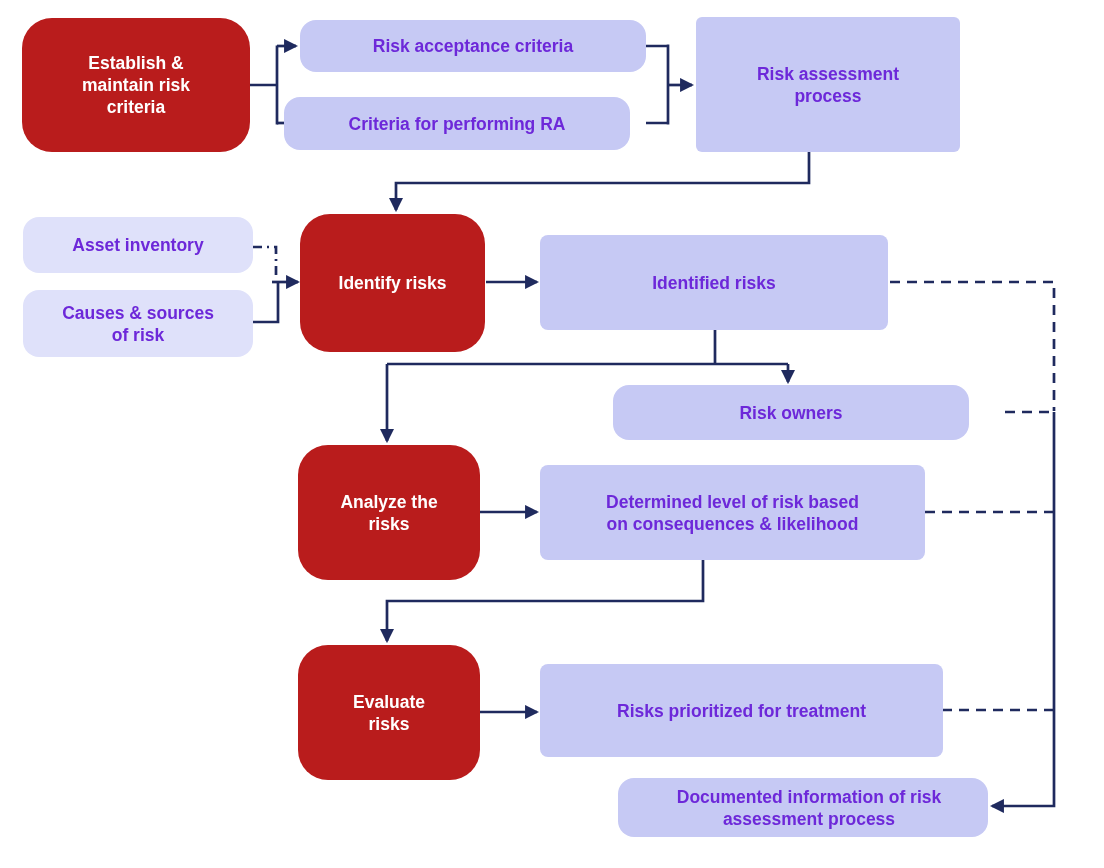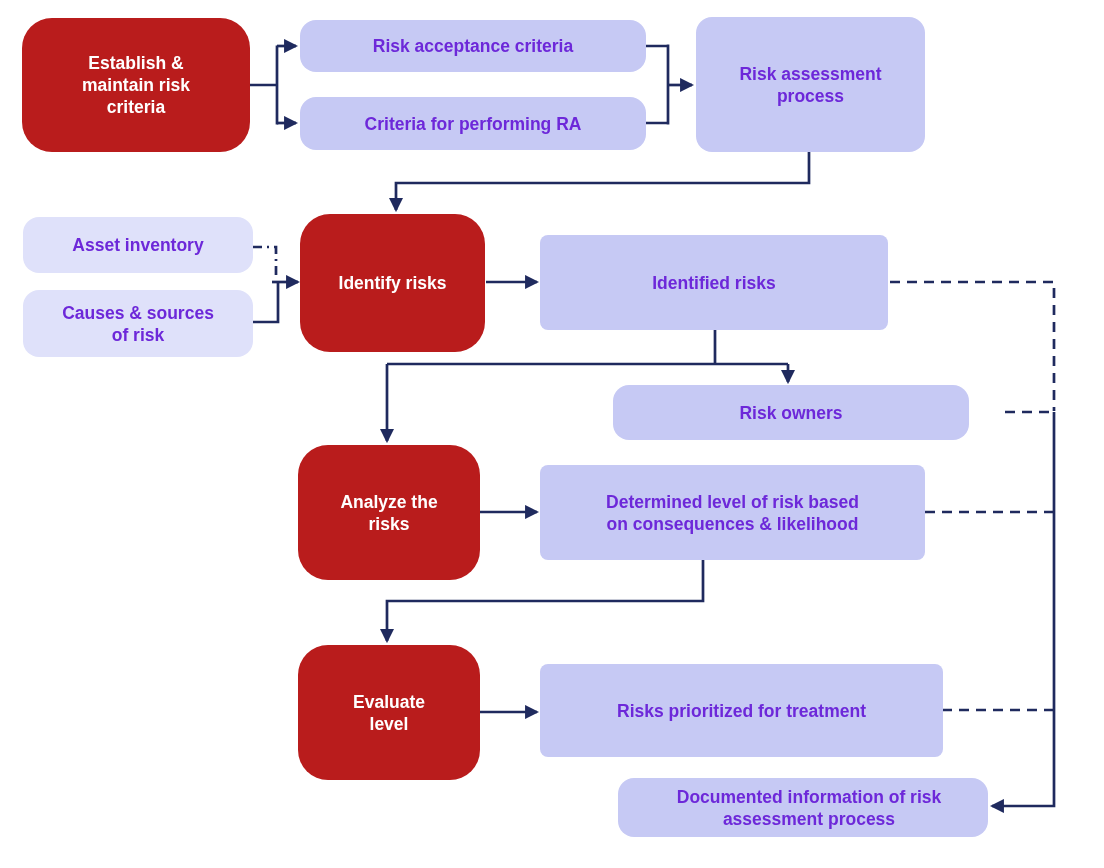--- a/index.html
+++ b/index.html
@@ -77,25 +77,25 @@
   <div class="node primary" style="left:22px;top:18px;width:228px;height:134px;">
     <span>Establish &amp;
 maintain risk
 criteria</span>
   </div>
 
   <div class="node secondary small" style="left:300px;top:20px;width:346px;height:52px;">
     <span>Risk acceptance criteria</span>
   </div>
 
-  <div class="node secondary small" style="left:300px;top:97px;width:346px;height:53px;">
+  <div class="node secondary small" style="left:284px;top:97px;width:346px;height:53px;">
     <span>Criteria for performing RA</span>
   </div>
 
-  <div class="node secondary" style="left:696px;top:17px;width:229px;height:135px;border-radius:16px;">
+  <div class="node secondary" style="left:696px;top:17px;width:264px;height:135px;border-radius:6px;">
     <span>Risk assessment
 process</span>
   </div>
 
   <div class="node tertiary" style="left:23px;top:217px;width:230px;height:56px;">
     <span>Asset inventory</span>
   </div>
 
   <div class="node tertiary" style="left:23px;top:290px;width:230px;height:67px;">
     <span>Causes &amp; sources
@@ -119,21 +119,21 @@
 risks</span>
   </div>
 
   <div class="node secondary" style="left:540px;top:465px;width:385px;height:95px;">
     <span>Determined level of risk based
 on consequences &amp; likelihood</span>
   </div>
 
   <div class="node primary" style="left:298px;top:645px;width:182px;height:135px;">
     <span>Evaluate
-level</span>
+risks</span>
   </div>
 
   <div class="node secondary" style="left:540px;top:664px;width:403px;height:93px;align-items:center;">
     <span>Risks prioritized for treatment</span>
   </div>
 
   <div class="node secondary small" style="left:618px;top:778px;width:370px;height:59px;padding-left:12px;">
     <span>Documented information of risk
 assessment process</span>
   </div>

